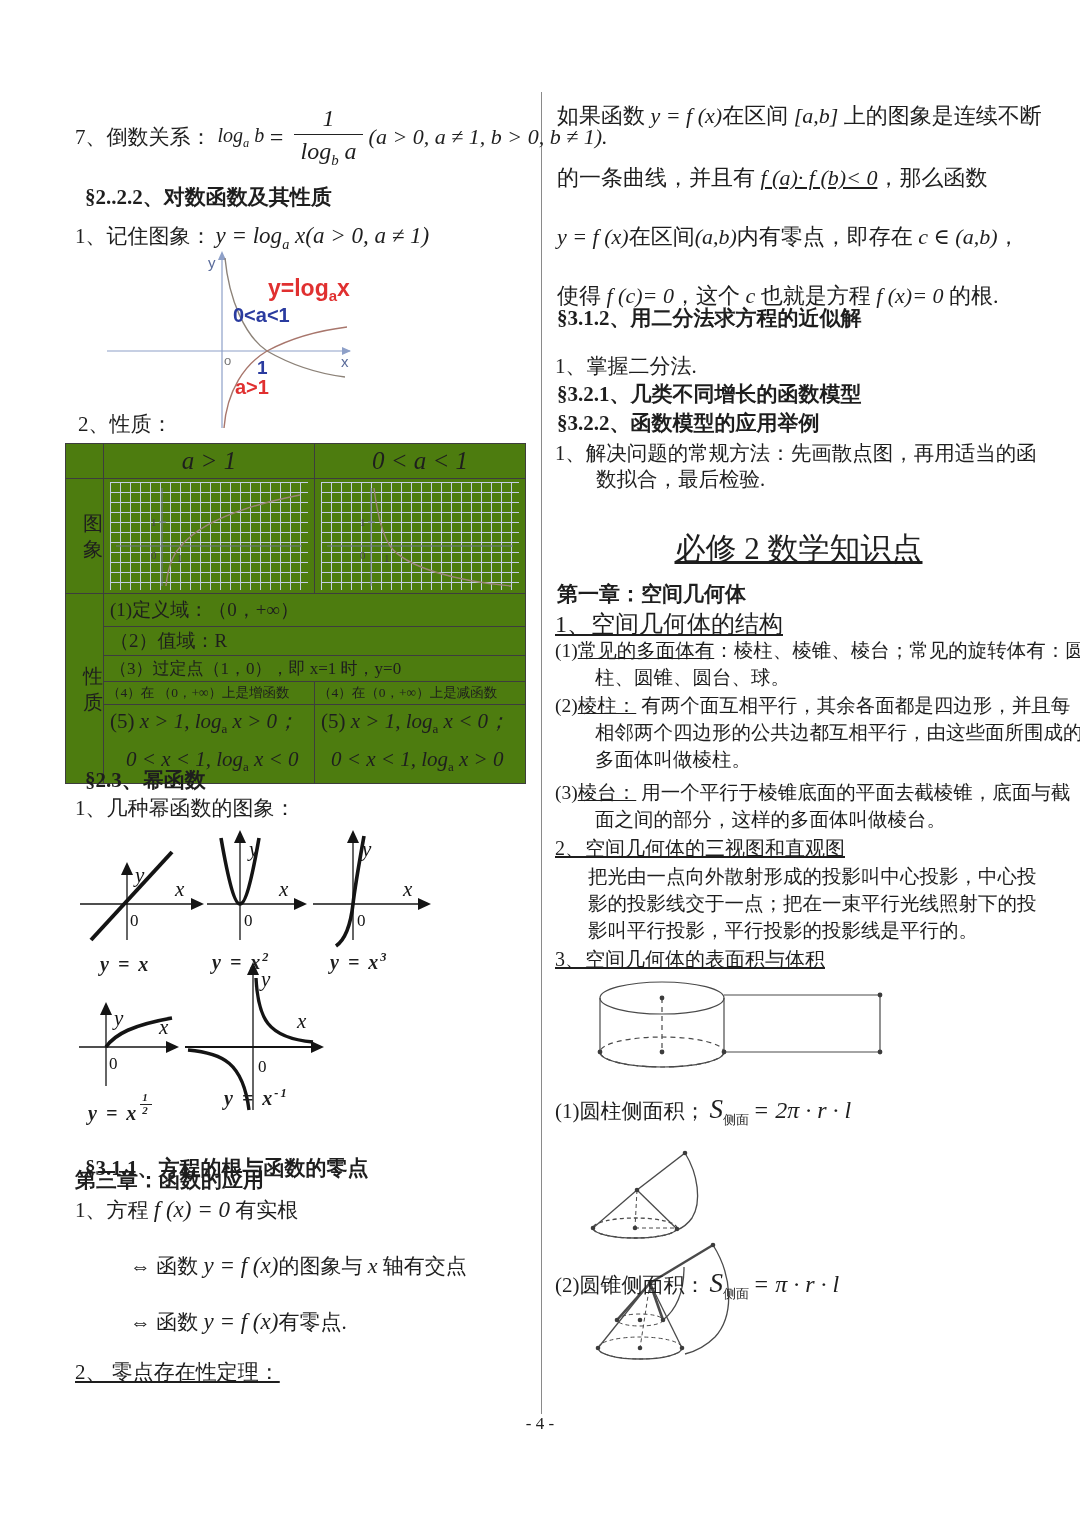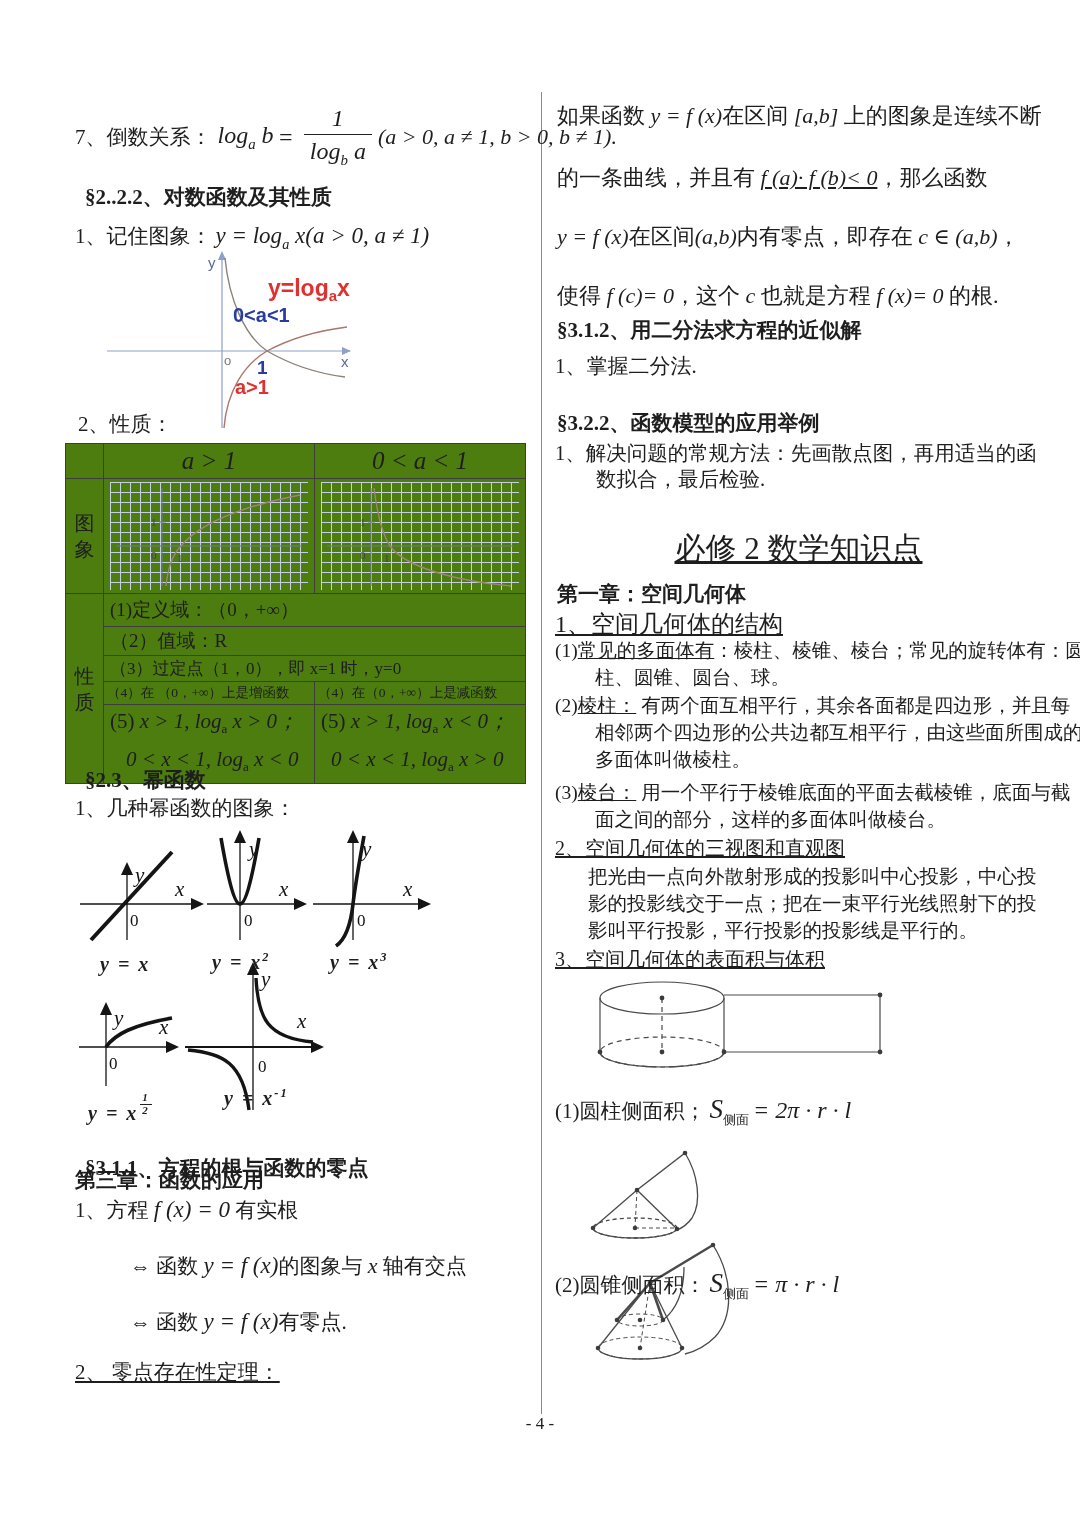--- a/index.html
+++ b/index.html
@@ -21,42 +21,42 @@
   .body19{font-size:19.5px;line-height:27px;width:492px;}
   .hang{padding-left:40px;text-indent:-40px;}
   .plabel{font-style:italic;font-size:20px;font-weight:bold;letter-spacing:2px;white-space:nowrap;
           font-family:"Liberation Serif","DejaVu Serif",serif;}
   .sfrac{display:inline-block;vertical-align:6px;font-size:11px;line-height:1.05;text-align:center;margin-left:2px;font-weight:bold;}
   .sfrac span{display:block;}
   .sfrac span:first-child{border-bottom:1px solid #222;padding:0 2px;}
   #prop-table{border-collapse:collapse;table-layout:fixed;background:#4d7c0f;}
   #prop-table td{border:1.7px solid #3d3d3d;padding:1px 6px;vertical-align:middle;font-size:19px;}
   #prop-table td.th{font-style:italic;font-size:25px;text-align:center;font-family:"Liberation Serif",serif;}
-  #prop-table td.vlabel{font-size:20px;line-height:26px;text-align:center;padding:0;}
+  #prop-table td.vlabel{font-size:20px;line-height:26px;text-align:right;padding:0;}
   #prop-table td.gcell{padding:2px;}
   #prop-table td.small{font-size:13.5px;padding:1px 3px;white-space:nowrap;}
   .r5line{font-size:21px;line-height:30px;white-space:nowrap;}
   .gridbox{position:relative;width:198px;height:108px;margin:0 auto;
     background-image:repeating-linear-gradient(#c5cfe6 0 1px, transparent 1px 10px),
                      repeating-linear-gradient(90deg,#c5cfe6 0 1px, transparent 1px 10px);}
   .gridbox svg{position:absolute;left:0;top:0;}
   .pagenum{font-size:17px;text-align:center;}
   .rline{white-space:nowrap;font-size:22px;}
   .rline .m{font-size:22px;}
 </style>
 </head>
 <body>
 
 <div id="page">
 
   <div class="divider" style="left:541px;top:92px;height:1322px;"></div>
 
   <div class="abs mrow" style="left:75px;top:100px;height:74px;">
     <span class="cn">7、倒数关系：</span>
-    <span class="m" style="font-size:24px;margin-left:6px;"><span>log</span><sub>a</sub><span> b</span></span>
+    <span class="m" style="font-size:20px;margin-left:6px;"><span>log</span><sub>a</sub><span> b</span></span>
     <span class="m" style="font-size:24px;margin:0 4px;">=</span>
     <span class="frac m">
       <span class="num">1</span>
       <span class="den"><span>log</span><sub>b</sub><span> a</span></span>
     </span>
     <span class="m" style="font-size:22px;">(a &gt; 0, a ≠ 1, b &gt; 0, b ≠ 1).</span>
   </div>
 
   <div class="abs heading" style="left:85px;top:183px;">§2..2.2、对数函数及其性质</div>
 
@@ -231,22 +231,23 @@
   <div class="abs rline" style="left:557px;top:163px;">
     <span>的一条曲线，并且有 </span><span class="m u">f (a)· f (b)&lt; 0</span><span>，那么函数</span>
   </div>
   <div class="abs rline" style="left:557px;top:222px;">
     <span class="m">y = f (x)</span><span>在区间</span><span class="m">(a,b)</span><span>内有零点，即存在 </span><span class="m">c ∈ (a,b)</span><span>，</span>
   </div>
   <div class="abs rline" style="left:557px;top:281px;">
     <span>使得 </span><span class="m">f (c)= 0</span><span>，这个 </span><span class="m">c</span><span> 也就是方程 </span><span class="m">f (x)= 0</span><span> 的根.</span>
   </div>
 
-  <div class="abs heading" style="left:557px;top:316px;">§3.1.2、用二分法求方程的近似解</div>
+  <div class="abs heading" style="left:557px;top:304px;">§3.1.2、用二分法求方程的近似解</div>
   <div class="abs cn" style="left:555px;top:352px;text-align:right;">1、掌握二分法.</div>
+  <div class="abs heading" style="left:557px;top:380px;">§3.2.1、几类不同增长的函数模型</div>
   <div class="abs heading" style="left:557px;top:409px;">§3.2.2、函数模型的应用举例</div>
   <div class="abs" style="left:555px;top:440px;font-size:20.5px;line-height:26px;">
     <div>1、解决问题的常规方法：先画散点图，再用适当的函</div>
     <div style="padding-left:41px;">数拟合，最后检验.</div>
   </div>
 
   <div class="abs b u" style="left:557px;top:528px;width:483px;text-align:center;font-size:31px;text-decoration-thickness:2.5px;">必修 2 数学知识点</div>
 
   <div class="abs heading" style="left:557px;top:580px;">第一章：空间几何体</div>
   <div class="abs u" style="left:555px;top:608px;font-size:24px;">1、空间几何体的结构</div>

